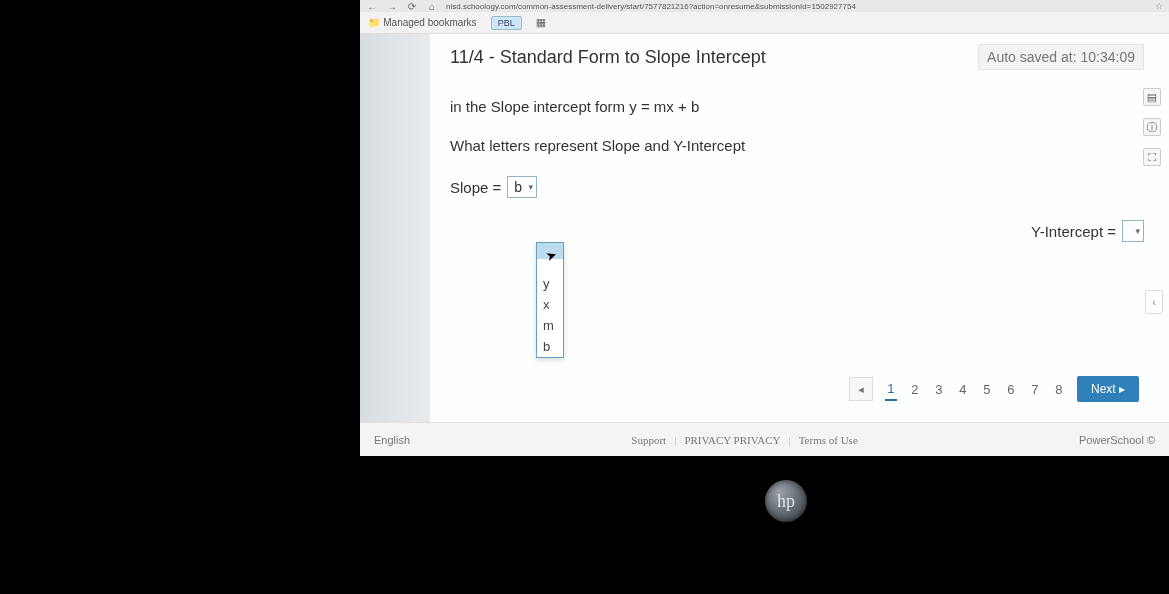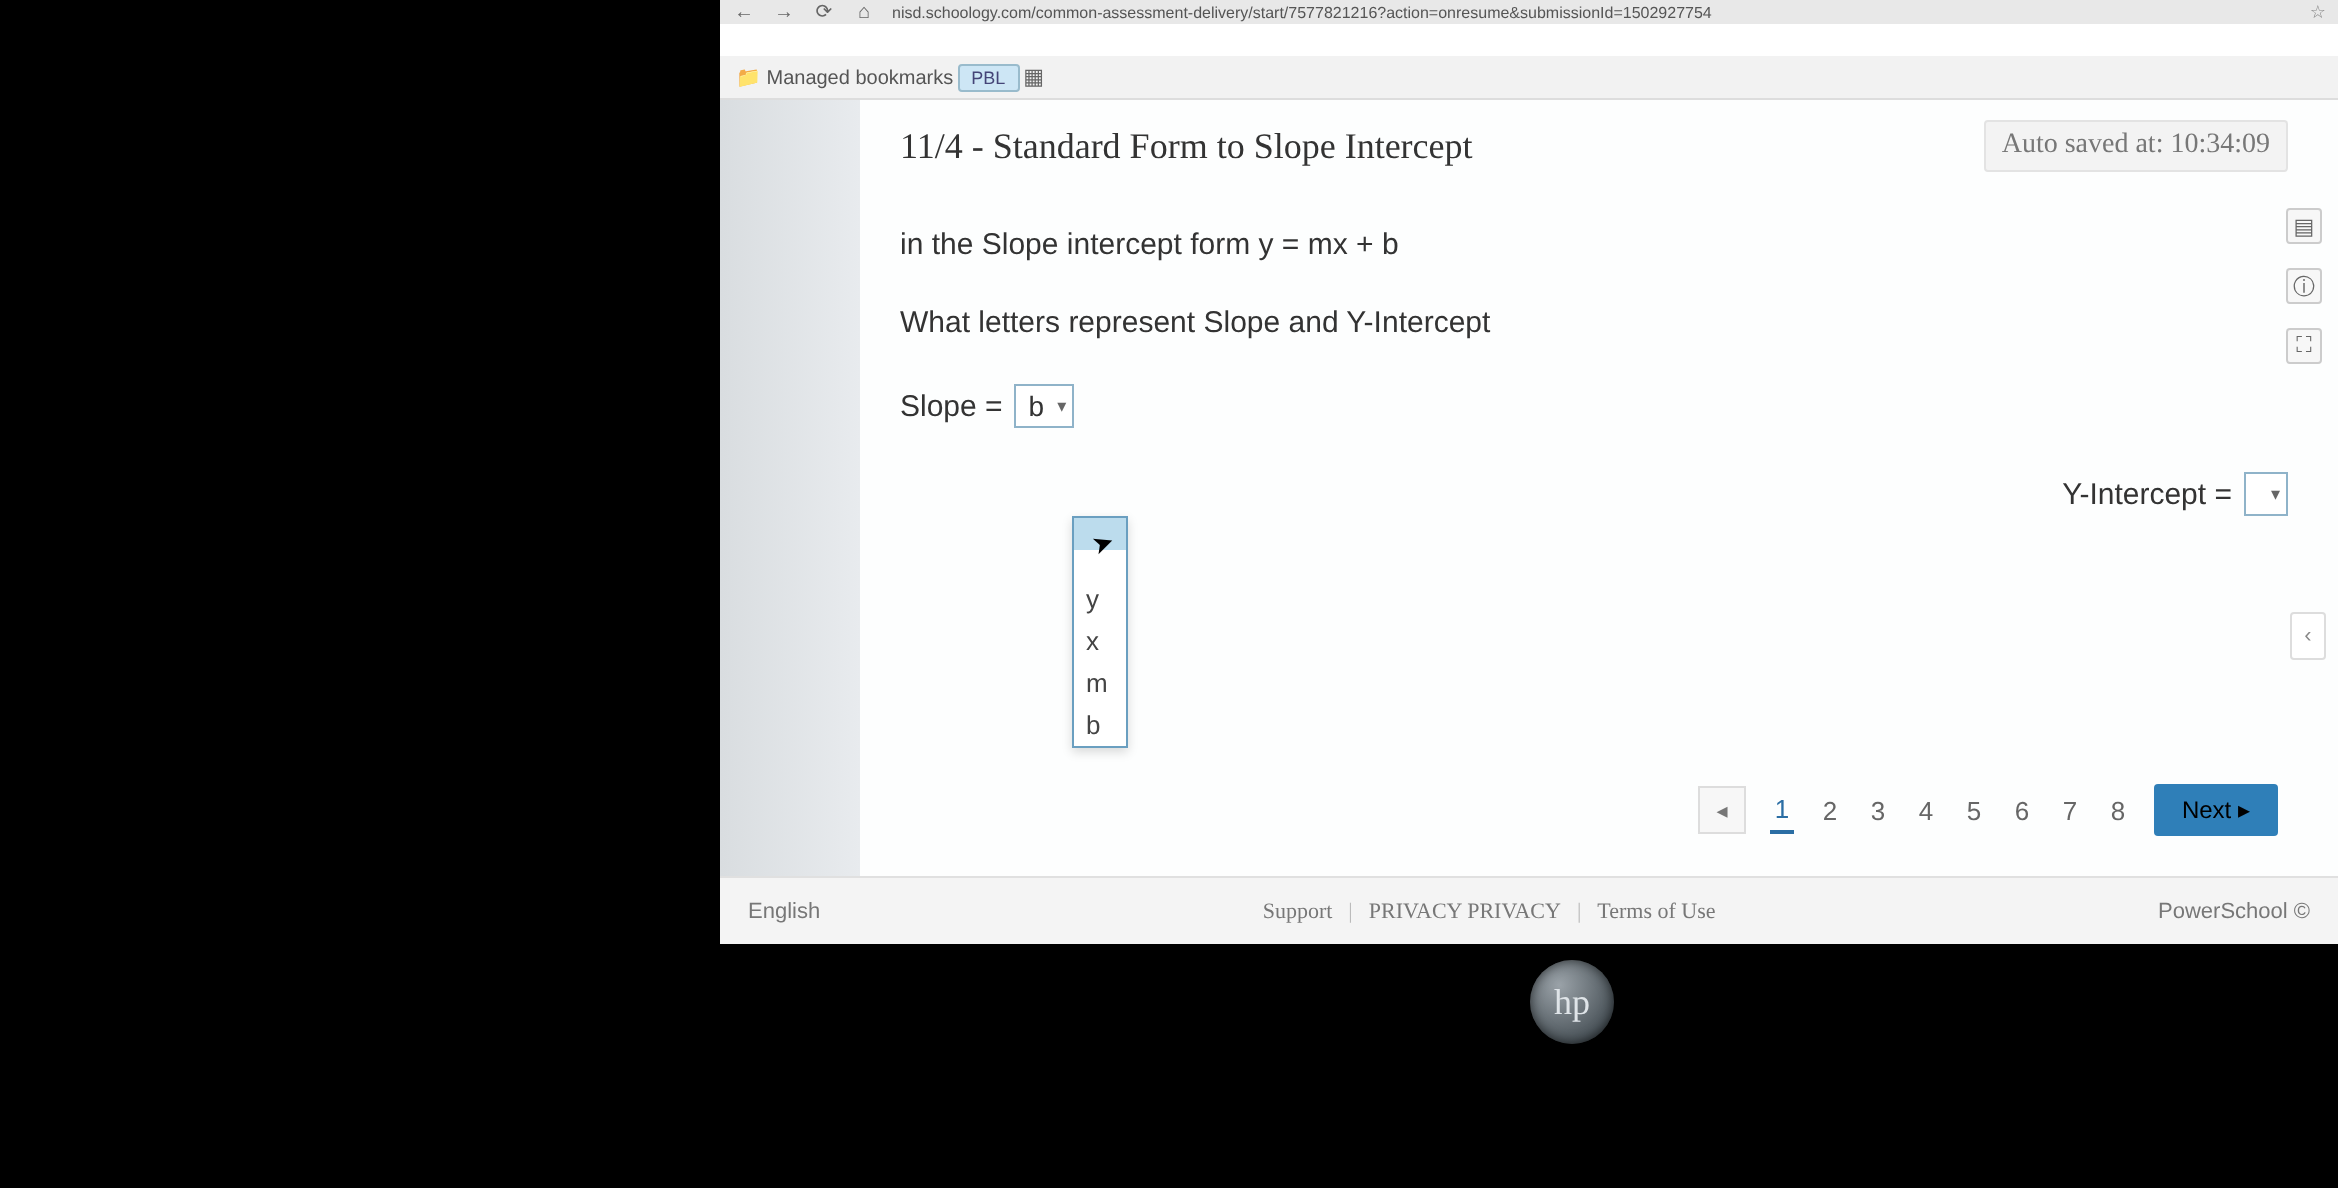--- a/index.html
+++ b/index.html
@@ -48,22 +48,21 @@
     .star { color: #888; }
     .bookmark-bar {
       height: 22px;
       background: #f2f2f2;
       border-bottom: 1px solid #ddd;
       display: flex;
       align-items: center;
       padding: 0 8px;
       font-size: 10px;
       color: #555;
-      gap: 2px;
-      margin-top: 16px;
+      gap: 14px;
     }
     .bookmark-bar .pbl {
       background: #cde6f5;
       border: 1px solid #9bc;
       padding: 1px 6px;
       border-radius: 2px;
       font-size: 9px;
       color: #447;
     }
     .bookmark-bar .apps {
@@ -89,21 +88,20 @@
       top: 0;
       bottom: 34px;
       padding: 10px 25px 10px 20px;
       background: #fdfefe;
     }
     .page-header {
       display: flex;
       justify-content: space-between;
       align-items: center;
       margin-bottom: 28px;
-      font-family: Liberation Serif, serif;
     }
     .page-title {
       font-size: 18px;
       color: #333;
       font-weight: 400;
     }
     .autosave {
       font-size: 14px;
       color: #777;
       background: #f3f3f3;
@@ -242,21 +240,21 @@
       text-align: center;
       color: #666;
       padding: 3px 2px;
     }
     .nav-row .pnum.active {
       color: #2b6ea4;
       border-bottom: 2px solid #2b6ea4;
     }
     .nav-row .next {
       background: #2f7fb8;
-      color: #000000;
+      color: #ffffff;
       padding: 6px 14px;
       border-radius: 2px;
       font-size: 12px;
       display: flex;
       align-items: center;
       gap: 4px;
     }
     .footer {
       position: absolute;
       left: 0;

